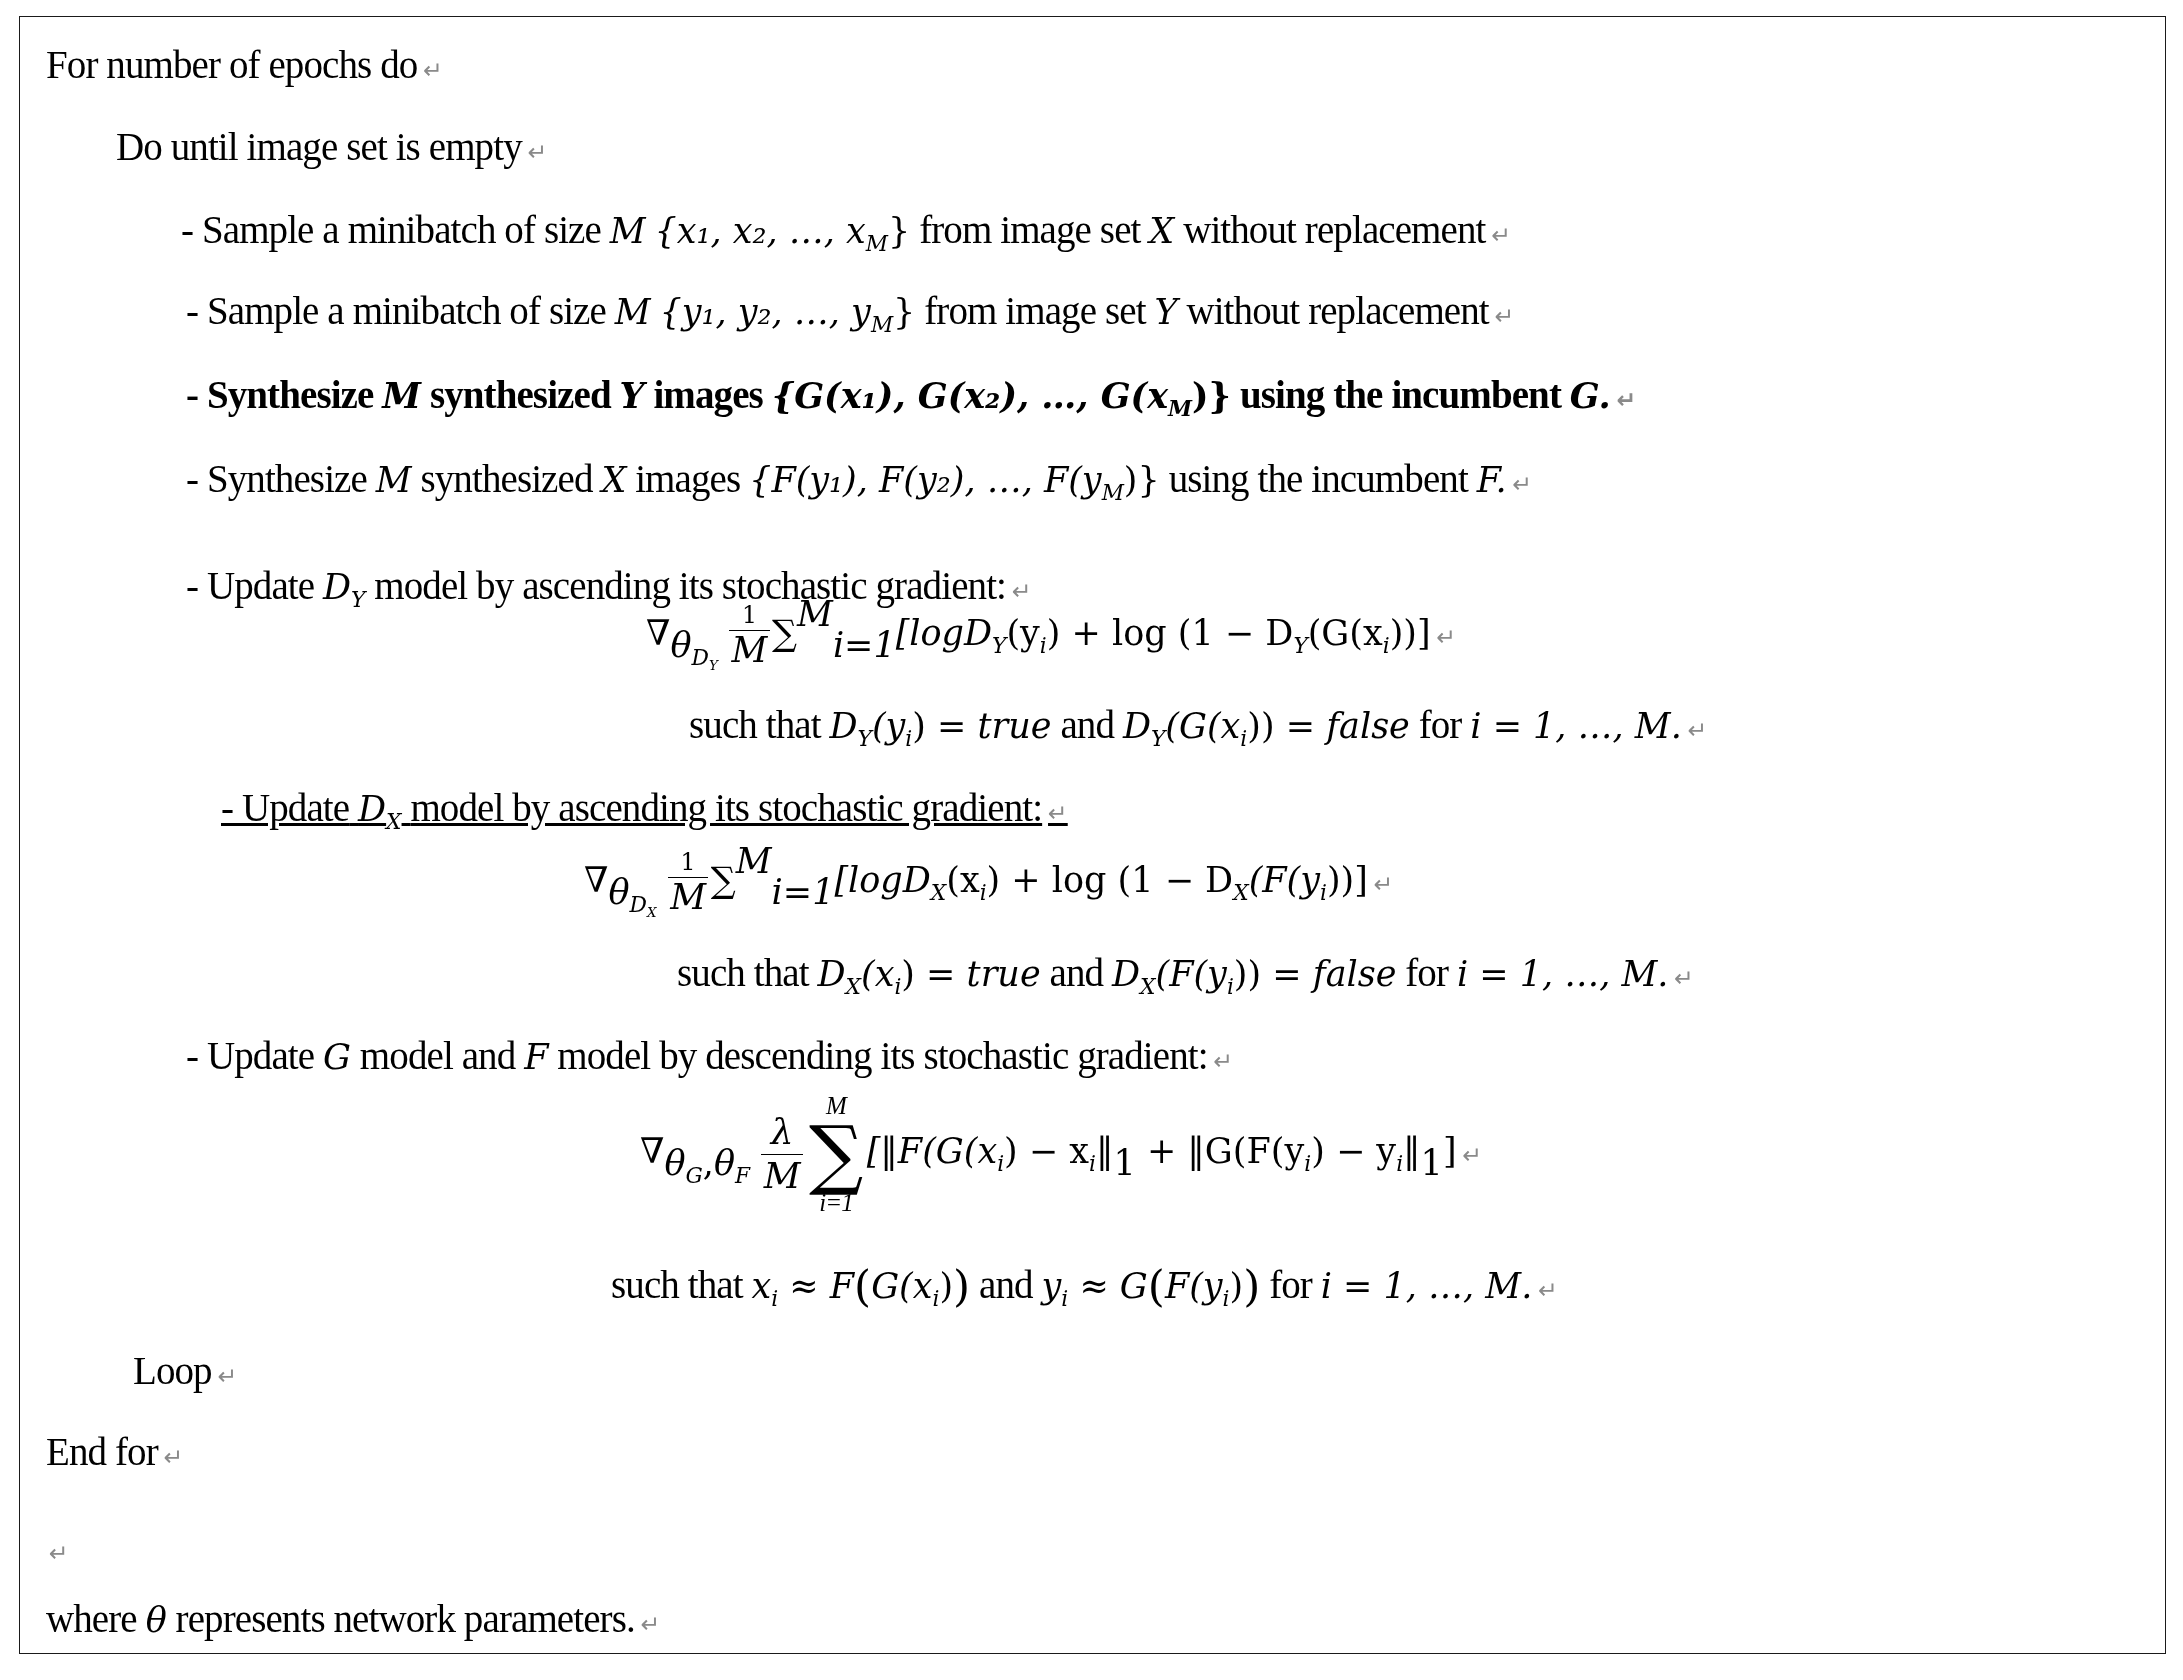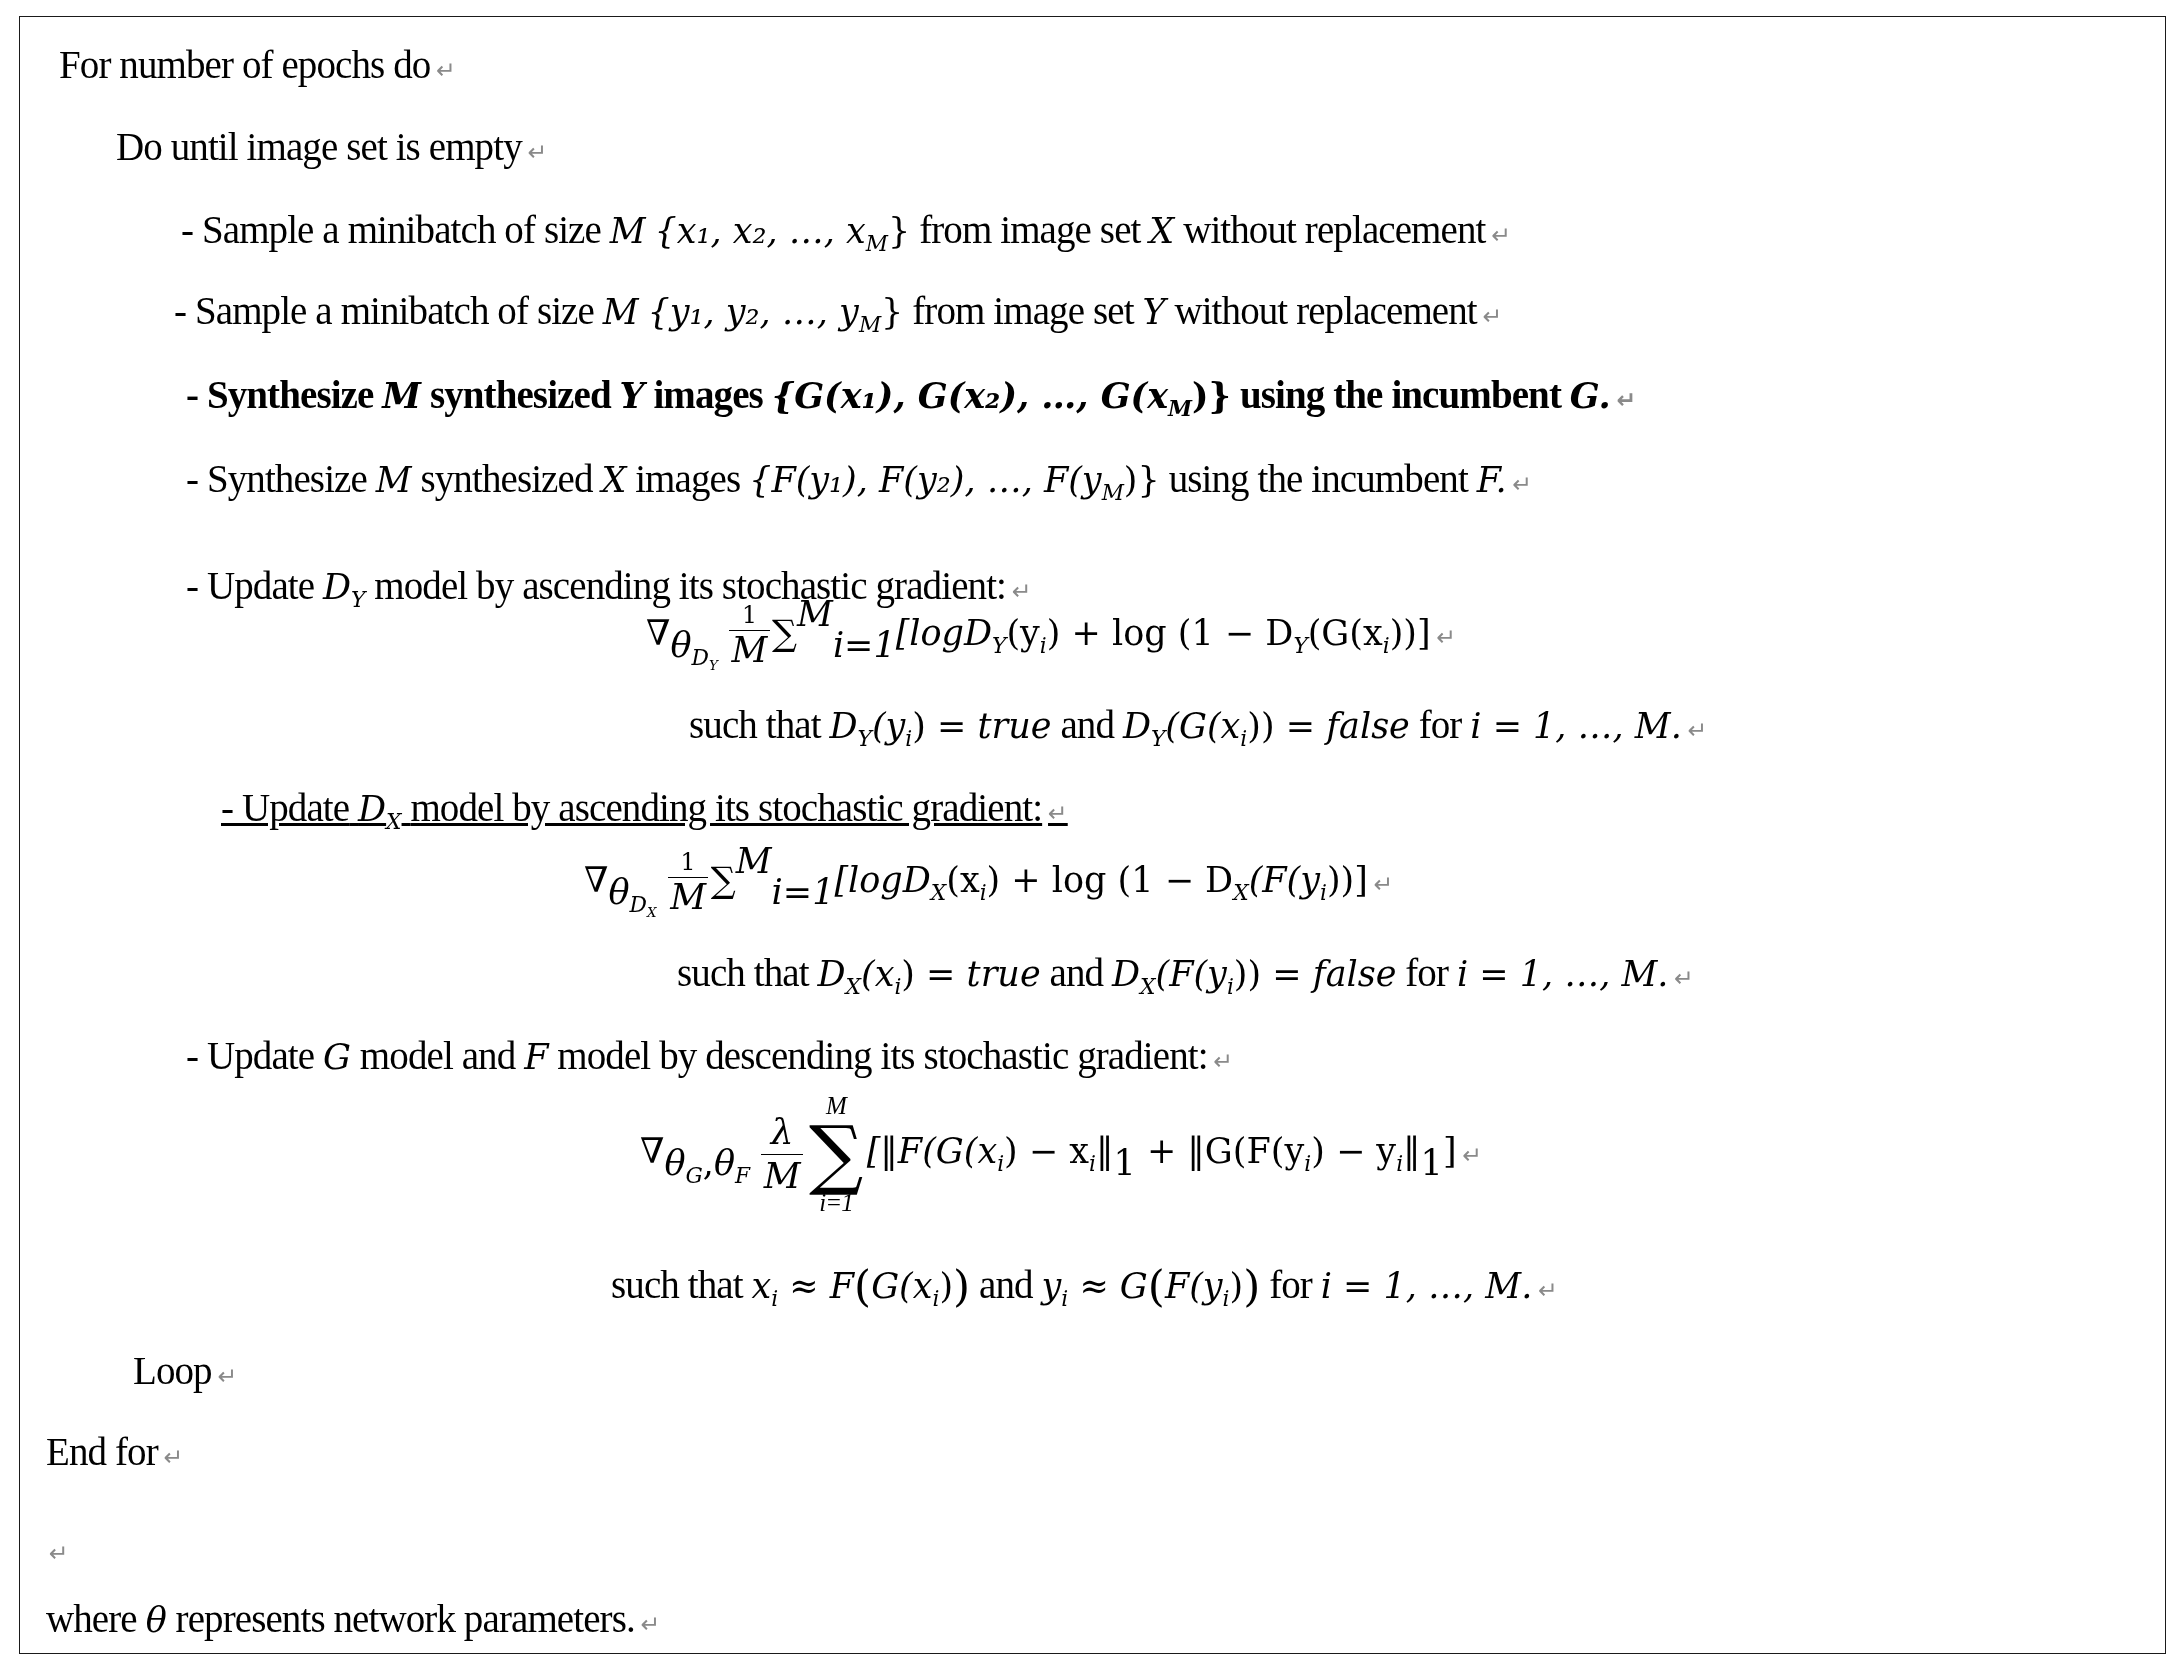--- a/index.html
+++ b/index.html
@@ -91,38 +91,38 @@
     line-height: 0.95;
     font-style: normal;
   }
   .paren-big { font-size: 1.25em; vertical-align: -0.06em; }
 </style>
 </head>
 <body>
 
 <div class="frame"></div>
 
-<div class="line" style="left:59px; top:45px;">
+<div class="line" style="left:46px; top:45px;">
   <span>For number of epochs do</span><span class="pilcrow">↵</span>
 </div>
 
 <div class="line" style="left:116px; top:127px;">
   <span>Do until image set is empty</span><span class="pilcrow">↵</span>
 </div>
 
 <div class="line" style="left:181px; top:210px;">
   <span>- Sample a minibatch of size</span>
   <span class="m">M</span>
   <span class="m"><span>{x₁, x₂, …, x</span><sub>M</sub><span class="mr">}</span></span>
   <span>from image set</span>
   <span class="m">X</span>
   <span>without replacement</span><span class="pilcrow">↵</span>
 </div>
 
-<div class="line" style="left:174px; top:291px;">
+<div class="line" style="left:186px; top:291px;">
   <span>- Sample a minibatch of size</span>
   <span class="m">M</span>
   <span class="m"><span>{y₁, y₂, …, y</span><sub>M</sub><span class="mr">}</span></span>
   <span>from image set</span>
   <span class="m">Y</span>
   <span>without replacement</span><span class="pilcrow">↵</span>
 </div>
 
 <div class="line" style="left:186px; top:375px;font-weight:bold;">
   <span>- Synthesize</span>

